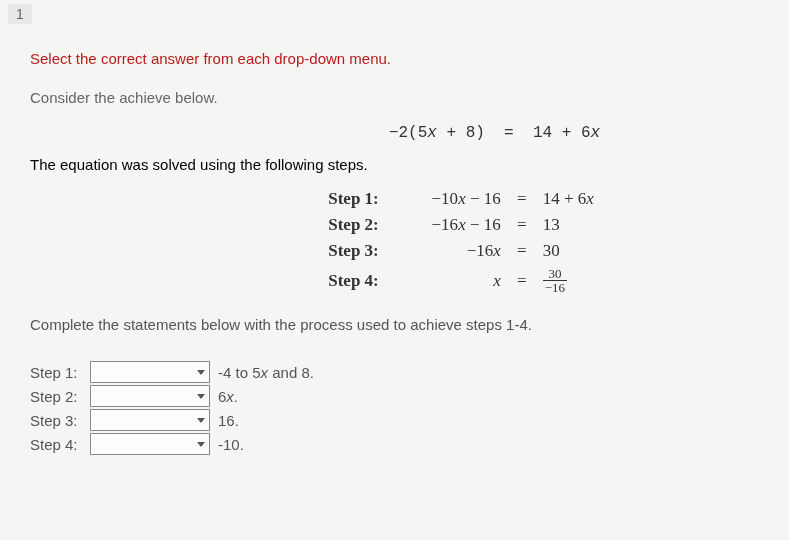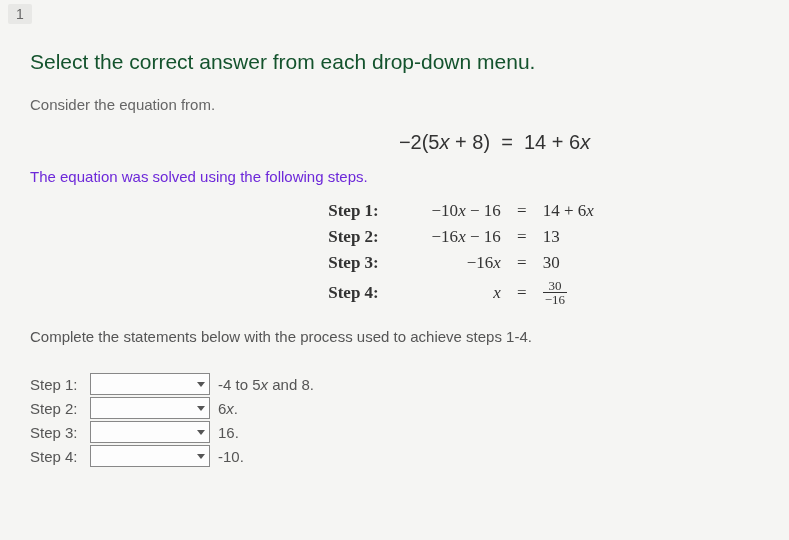--- a/index.html
+++ b/index.html
@@ -19,40 +19,40 @@
     background: #e8e8e6;
     padding: 2px 8px;
     font-size: 14px;
     color: #666;
     border-radius: 2px;
   }
   .content {
     padding: 50px 30px 20px 30px;
   }
   .instruction {
-    font-size: 21px;
-    color: #14532d;
+    font-size: 15px;
+    color: #b91c1c;
     margin-bottom: 22px;
   }
   .consider {
     font-size: 15px;
     color: #666;
     margin-bottom: 18px;
   }
   .equation-main {
     text-align: center;
-    font-family: Liberation Sans, sans-serif;
-    font-size: 20px;
+    font-family: Liberation Mono, monospace;
+    font-size: 16px;
     color: #333;
     margin-bottom: 14px;
     padding-left: 200px;
   }
   .solved-text {
     font-size: 15px;
-    color: #6d28d9;
+    color: #000000;
     margin-bottom: 12px;
   }
   .steps-block {
     display: flex;
     justify-content: center;
     padding-left: 160px;
     margin-bottom: 18px;
   }
   .steps-table {
     font-family: 'Times New Roman', serif;
@@ -119,21 +119,21 @@
 </style>
 </head>
 <body>
 
 <div class="question-number">1</div>
 
 <div class="content">
 
   <div class="instruction">Select the correct answer from each drop-down menu.</div>
 
-  <div class="consider">Consider the equation from.</div>
+  <div class="consider">Consider the achieve below.</div>
 
   <div class="equation-main">
     −2(5<span class="it">x</span> + 8)&nbsp;&nbsp;=&nbsp;&nbsp;14 + 6<span class="it">x</span>
   </div>
 
   <div class="solved-text">The equation was solved using the following steps.</div>
 
   <div class="steps-block">
     <table class="steps-table">
       <tbody>

